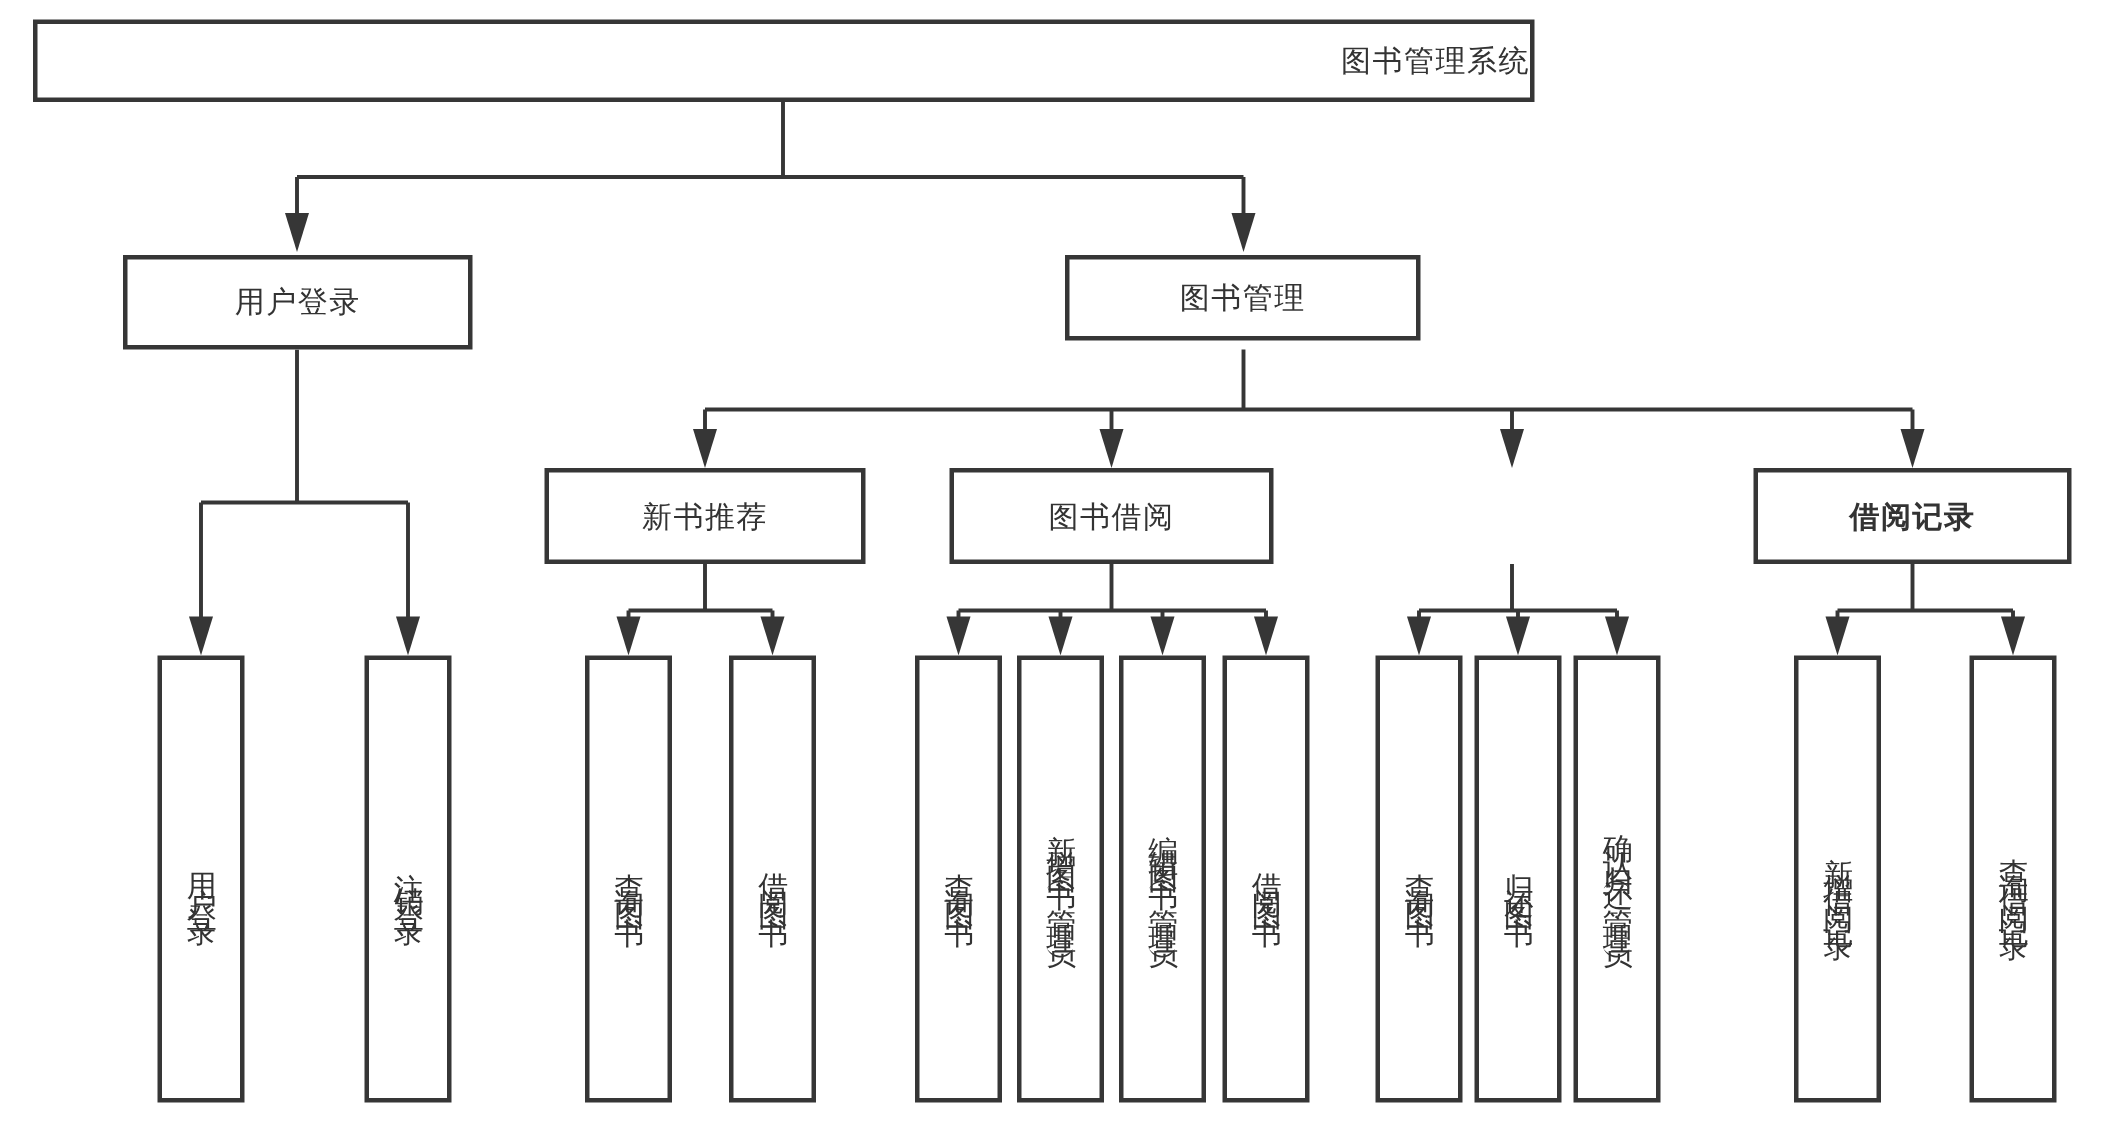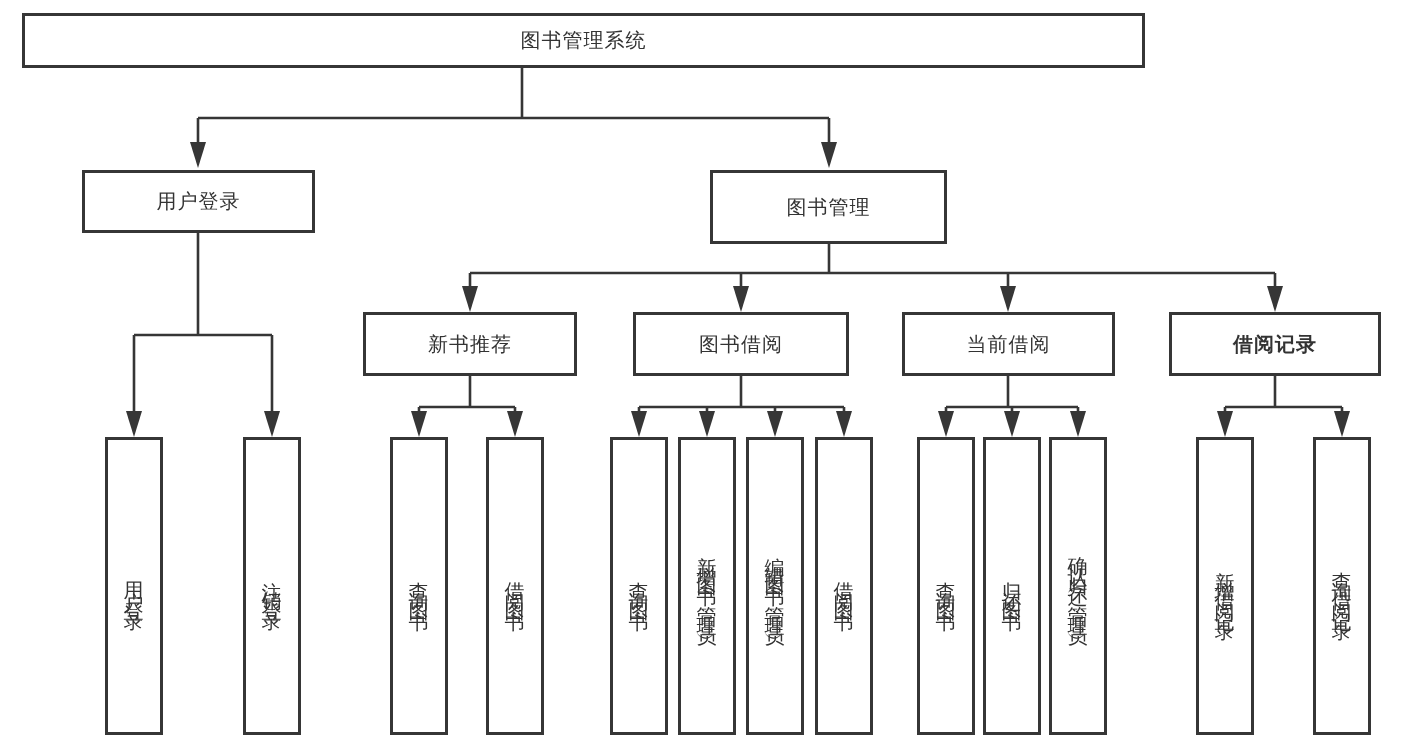--- a/index.html
+++ b/index.html
@@ -84,39 +84,36 @@
     <path d="M1008,376 V407 M946,407 H1078 M946,407 V413 M1012,407 V413 M1078,407 V413"></path>
     <polygon fill="#363636" stroke="none" points="938,411 954,411 946,437"></polygon>
     <polygon fill="#363636" stroke="none" points="1004,411 1020,411 1012,437"></polygon>
     <polygon fill="#363636" stroke="none" points="1070,411 1086,411 1078,437"></polygon>
 
     <path d="M1275,376 V407 M1225,407 H1342 M1225,407 V413 M1342,407 V413"></path>
     <polygon fill="#363636" stroke="none" points="1217,411 1233,411 1225,437"></polygon>
     <polygon fill="#363636" stroke="none" points="1334,411 1350,411 1342,437"></polygon>
   </svg>
 
-  <div class="node h" style="left:22px; top:13px; width:1123px; height:55px;">
+  <div class="node h" style="left:22px; top:13px; width:1001px; height:55px;justify-content:flex-end;">
     <span class="lbl">图书管理系统</span>
   </div>
 
   <div class="node h" style="left:82px; top:170px; width:233px; height:63px;">
     <span class="lbl">用户登录</span>
   </div>
-  <div class="node h" style="left:710px; top:170px; width:237px; height:74px;">
+  <div class="node h" style="left:710px; top:170px; width:237px; height:57px;">
     <span class="lbl">图书管理</span>
   </div>
 
   <div class="node h" style="left:363px; top:312px; width:214px; height:64px;">
     <span class="lbl">新书推荐</span>
   </div>
   <div class="node h" style="left:633px; top:312px; width:216px; height:64px;justify-content:center;">
     <span class="lbl">图书借阅</span>
-  </div>
-  <div class="node h" style="left:902px; top:312px; width:213px; height:64px;">
-    <span class="lbl">当前借阅</span>
   </div>
   <div class="node h" style="left:1169px; top:312px; width:212px; height:64px;font-weight:bold;">
     <span class="lbl">借阅记录</span>
   </div>
 
   <div class="node v" style="left:105px; top:437px; width:58px; height:298px;">
     <span class="lbl">用户登录</span>
   </div>
   <div class="node v" style="left:243px; top:437px; width:58px; height:298px;">
     <span class="lbl">注销登录</span>

